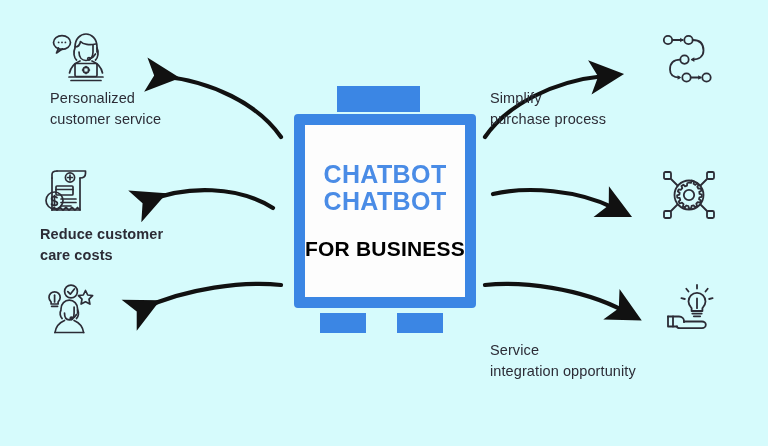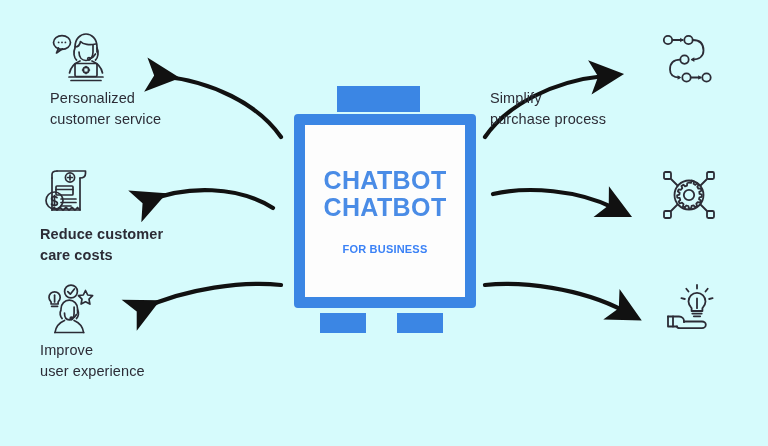--- a/index.html
+++ b/index.html
@@ -66,22 +66,22 @@
     justify-content: center;
   }
   .card-line1, .card-line2 {
     color: #4a8ce6;
     font-size: 25px;
     font-weight: bold;
     letter-spacing: 0.4px;
     line-height: 1.07;
   }
   .card-line3 {
-    color: #3b82f6;
-    font-size: 11px;
+    color: #000000;
+    font-size: 21px;
     font-weight: bold;
     letter-spacing: 0.2px;
     margin-top: 22px;
   }
 
   
   .benefit {
     position: absolute;
     width: 230px;
   }
@@ -239,22 +239,20 @@
         <path d="M21,28 C19.4,30.8 20.2,35 22.1,36.5"></path>
         <path d="M37.6,28 C39.2,30.8 38.4,35 36.5,36.5"></path>
         <path d="M36.5,32.5 C35.3,34.6 33.7,35.8 32.2,36.3"></path>
         <circle cx="31.4" cy="36.4" r="1.2"></circle>
 
         <path d="M24.5,38.5 C19,40.8 15.8,45 15,50.5"></path>
         <path d="M34.1,38.5 C39.6,40.8 42.8,45 43.6,50.5"></path>
         <path d="M15,50.5 L43.6,50.5"></path>
       </svg>
     </span>
-    <div class="label">Improve
-user experience</div>
   </div>
 
   <div class="benefit right b-r1">
     <span class="icon-wrap">
       <svg width="62" height="58" viewBox="0 0 62 58" fill="none" stroke="#2c2c36" stroke-width="1.8" stroke-linecap="round" stroke-linejoin="round">
 
         <circle cx="10" cy="10" r="4.2"></circle>
         <path d="M14.6,10 L24.6,10"></path>
         <path d="M22.2,7.8 L25.6,10 L22.2,12.2 Z" fill="#2c2c36" stroke="none"></path>
         <circle cx="30.5" cy="10" r="4.2"></circle>
@@ -321,15 +319,17 @@
 
         <path d="M39,16.5 L39,26.2"></path>
 
         <path d="M10,34.5 L10,44.5 L19,44.5"></path>
         <path d="M10,34.5 L21,34.5 C24,34.5 26,36.5 26,39 L26,40.2"></path>
         <path d="M26,39.5 L44,39.5 C46.2,39.5 47.8,41 47.8,42.8 C47.8,44.6 46.2,46.2 44,46.2
                  L22,46.2 C20.2,46.2 19,45.2 19,44.5"></path>
         <path d="M15,34.5 L15,44.5"></path>
       </svg>
     </span>
+    <div class="label">Service
+integration opportunity</div>
   </div>
 
 </div>
 
 </body></html>

